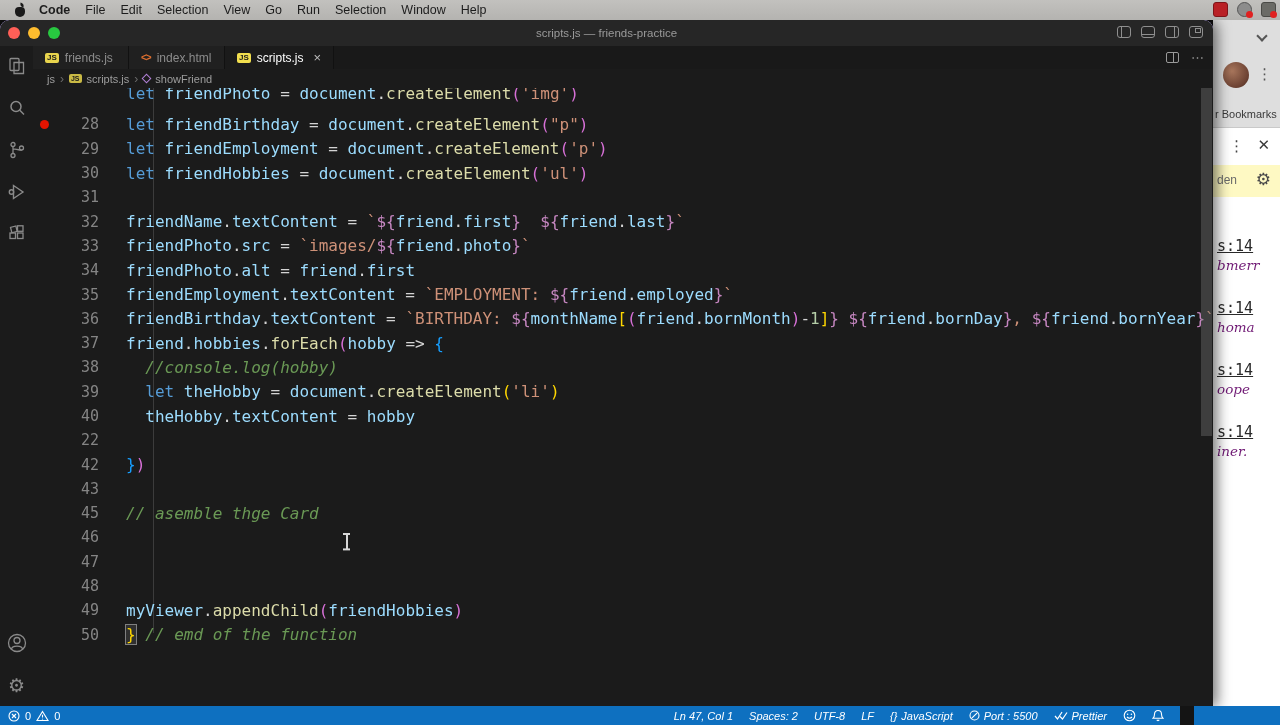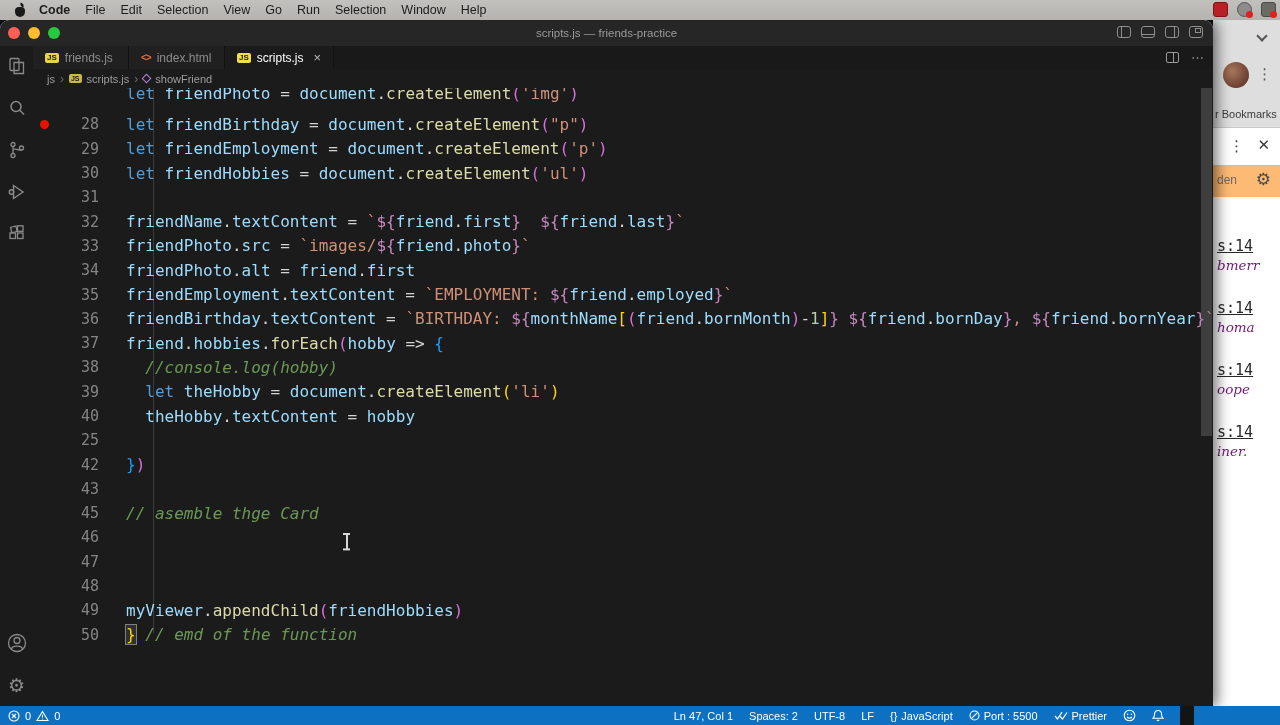--- a/index.html
+++ b/index.html
@@ -104,36 +104,36 @@
   .chev { position:absolute; right:14px; top:12px; width:8px; height:8px; border-right:2px solid #555;
           border-bottom:2px solid #555; transform:rotate(45deg); }
   #browser-profile { height:45px; background:#dedede; position:relative; }
   .avatar { position:absolute; left:10px; top:2px; width:26px; height:26px; border-radius:50%;
             background:radial-gradient(circle at 35% 35%, #a8765c, #6b4132 70%, #402318); }
   .kebab { position:absolute; right:8px; top:5px; color:#555; font-size:15px; letter-spacing:0; }
   #bookmarks-row { background:#dedede; height:22px; font-size:11px; color:#3a3a3a; padding:3px 0 0 2px; }
   #panel-head { border-top:1px solid #c9c9c9; background:#fff; height:38px; position:relative; }
   #panel-head .kebab { left:16px; right:auto; top:9px; color:#444; }
   .close-x { position:absolute; right:10px; top:8px; color:#3a3a3a; font-size:15px; }
-  #panel-sub { background:#fdba74; height:32px; position:relative; font-size:12px; color:#6a6a6a; }
+  #panel-sub { background:#fef9c3; height:32px; position:relative; font-size:12px; color:#6a6a6a; }
   #panel-sub .lbl { position:absolute; left:4px; top:8px; }
   #panel-sub .gear-dark { position:absolute; right:9px; top:4px; font-size:17px; color:#4a4a4a; }
   #dev-entries { padding:40px 0 0 4px; }
   .dev-entry { margin-bottom:26px; }
   .dev-size { font-family:"DejaVu Sans Mono", monospace; font-size:15px; color:#2a2a2a;
               text-decoration:underline; display:block; }
   .dev-word { font-family:"DejaVu Serif", serif; font-style:italic; font-size:13.5px; color:#701a75;
               display:block; margin-top:2px; }
 
   
   #statusbar { position:absolute; left:0; bottom:0; width:1280px; height:19px; background:#0e70c0;
                color:#fff; font-size:11px; display:flex; align-items:center; z-index:60; }
   #sb-left { display:flex; align-items:center; gap:5px; padding-left:8px; }
   #sb-right { position:absolute; right:116px; display:flex; align-items:center; gap:16px; }
-  .sb-item { display:flex; align-items:flex-start; gap:4px; }
+  .sb-item { display:flex; align-items:flex-start; gap:4px;font-style:italic; }
   #sb-corner-gap { position:absolute; left:1180px; top:0; width:14px; height:19px; background:#141414; }
   .sb-svg { display:block; }
 </style>
 </head>
 <body>
 
 <div id="menubar">
   <span class="apple-logo"></span>
   <span id="menu-items" style="display:flex;gap:11px;">
       <span class="menu-item bold">Code</span>
@@ -299,21 +299,21 @@
             <div class="line"><span class="bp"></span><span class="ln">31</span><span class="codetext"></span></div>
             <div class="line"><span class="bp"></span><span class="ln">32</span><span class="codetext"><span class="tk-var">friendName</span><span class="tk-op">.</span><span class="tk-var">textContent</span><span class="tk-op"> = </span><span class="tk-str">`</span><span class="tk-tpl">${</span><span class="tk-var">friend</span><span class="tk-op">.</span><span class="tk-var">first</span><span class="tk-tpl">}</span><span class="tk-str">  </span><span class="tk-tpl">${</span><span class="tk-var">friend</span><span class="tk-op">.</span><span class="tk-var">last</span><span class="tk-tpl">}</span><span class="tk-str">`</span></span></div>
             <div class="line"><span class="bp"></span><span class="ln">33</span><span class="codetext"><span class="tk-var">friendPhoto</span><span class="tk-op">.</span><span class="tk-var">src</span><span class="tk-op"> = </span><span class="tk-str">`images/</span><span class="tk-tpl">${</span><span class="tk-var">friend</span><span class="tk-op">.</span><span class="tk-var">photo</span><span class="tk-tpl">}</span><span class="tk-str">`</span></span></div>
             <div class="line"><span class="bp"></span><span class="ln">34</span><span class="codetext"><span class="tk-var">friendPhoto</span><span class="tk-op">.</span><span class="tk-var">alt</span><span class="tk-op"> = </span><span class="tk-var">friend</span><span class="tk-op">.</span><span class="tk-var">first</span></span></div>
             <div class="line"><span class="bp"></span><span class="ln">35</span><span class="codetext"><span class="tk-var">friendEmployment</span><span class="tk-op">.</span><span class="tk-var">textContent</span><span class="tk-op"> = </span><span class="tk-str">`EMPLOYMENT: </span><span class="tk-tpl">${</span><span class="tk-var">friend</span><span class="tk-op">.</span><span class="tk-var">employed</span><span class="tk-tpl">}</span><span class="tk-str">`</span></span></div>
             <div class="line"><span class="bp"></span><span class="ln">36</span><span class="codetext"><span class="tk-var">friendBirthday</span><span class="tk-op">.</span><span class="tk-var">textContent</span><span class="tk-op"> = </span><span class="tk-str">`BIRTHDAY: </span><span class="tk-tpl">${</span><span class="tk-var">monthName</span><span class="tk-b1">[</span><span class="tk-b2">(</span><span class="tk-var">friend</span><span class="tk-op">.</span><span class="tk-var">bornMonth</span><span class="tk-b2">)</span><span class="tk-op">-</span><span class="tk-num">1</span><span class="tk-b1">]</span><span class="tk-tpl">}</span><span class="tk-str"> </span><span class="tk-tpl">${</span><span class="tk-var">friend</span><span class="tk-op">.</span><span class="tk-var">bornDay</span><span class="tk-tpl">}</span><span class="tk-str">, </span><span class="tk-tpl">${</span><span class="tk-var">friend</span><span class="tk-op">.</span><span class="tk-var">bornYear</span><span class="tk-tpl">}</span><span class="tk-str">`</span></span></div>
             <div class="line"><span class="bp"></span><span class="ln">37</span><span class="codetext"><span class="tk-var">friend</span><span class="tk-op">.</span><span class="tk-var">hobbies</span><span class="tk-op">.</span><span class="tk-fn">forEach</span><span class="tk-b2">(</span><span class="tk-var">hobby</span><span class="tk-op"> =&gt; </span><span class="tk-b3">{</span></span></div>
             <div class="line"><span class="bp"></span><span class="ln">38</span><span class="codetext"><span class="tk-op">  </span><span class="tk-cm">//console.log(hobby)</span></span></div>
             <div class="line"><span class="bp"></span><span class="ln">39</span><span class="codetext"><span class="tk-op">  </span><span class="tk-kw">let </span><span class="tk-var">theHobby</span><span class="tk-op"> = </span><span class="tk-var">document</span><span class="tk-op">.</span><span class="tk-fn">createElement</span><span class="tk-b1">(</span><span class="tk-str">'li'</span><span class="tk-b1">)</span></span></div>
             <div class="line"><span class="bp"></span><span class="ln">40</span><span class="codetext"><span class="tk-op">  </span><span class="tk-var">theHobby</span><span class="tk-op">.</span><span class="tk-var">textContent</span><span class="tk-op"> = </span><span class="tk-var">hobby</span></span></div>
-            <div class="line"><span class="bp"></span><span class="ln">25</span></div>
+            <div class="line"><span class="bp"></span><span class="ln">22</span></div>
             <div class="line"><span class="bp"></span><span class="ln">42</span><span class="codetext"><span class="tk-b3">}</span><span class="tk-b2">)</span></span></div>
             <div class="line"><span class="bp"></span><span class="ln">43</span><span class="codetext"></span></div>
             <div class="line"><span class="bp"></span><span class="ln">45</span><span class="codetext"><span class="tk-cm">// asemble thge Card</span></span></div>
             <div class="line"><span class="bp"></span><span class="ln">46</span><span class="codetext"></span></div>
             <div class="line"><span class="bp"></span><span class="ln">47</span><span class="codetext"></span></div>
             <div class="line"><span class="bp"></span><span class="ln">48</span><span class="codetext"></span></div>
             <div class="line"><span class="bp"></span><span class="ln">49</span><span class="codetext"><span class="tk-var">myViewer</span><span class="tk-op">.</span><span class="tk-fn">appendChild</span><span class="tk-b2">(</span><span class="tk-var">friendHobbies</span><span class="tk-b2">)</span></span></div>
             <div class="line"><span class="bp"></span><span class="ln">50</span><span class="codetext"><span class="tk-b1m">}</span><span class="tk-op"> </span><span class="tk-cm">// emd of the function</span></span></div>
           </div>
         <div id="mouse-ibeam"></div>

